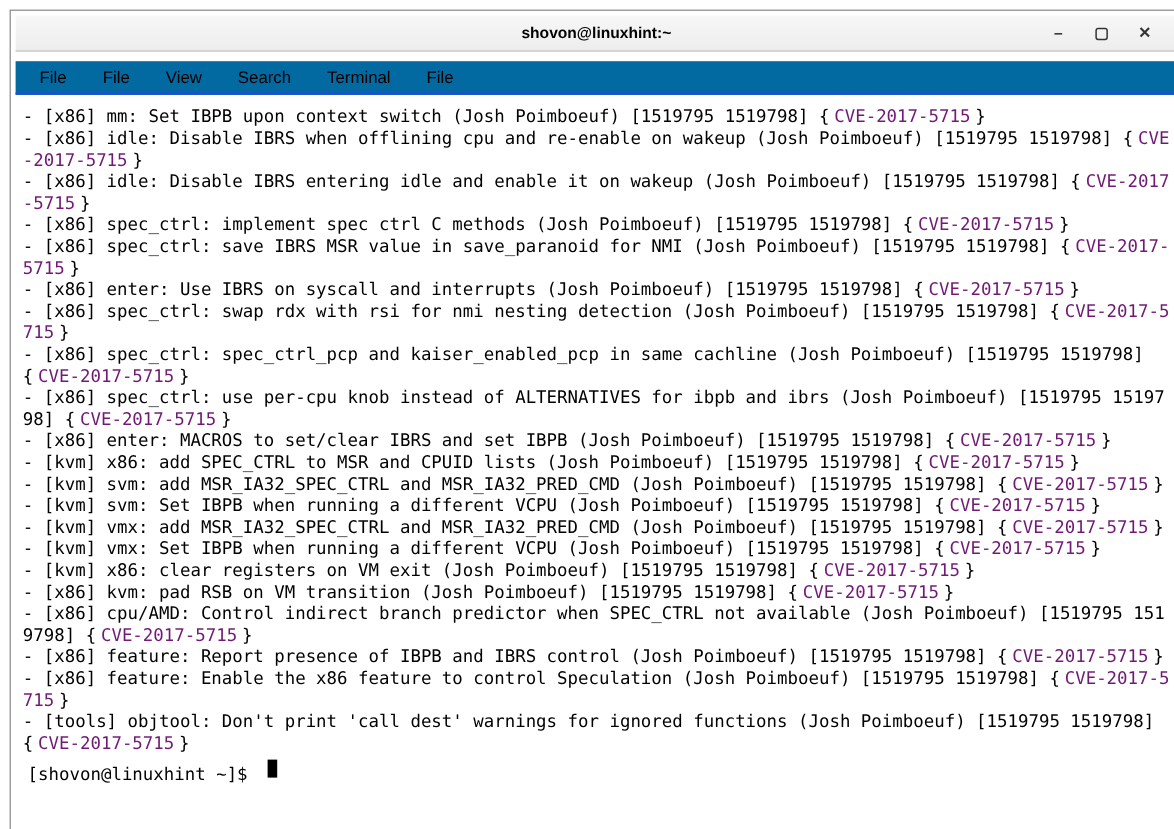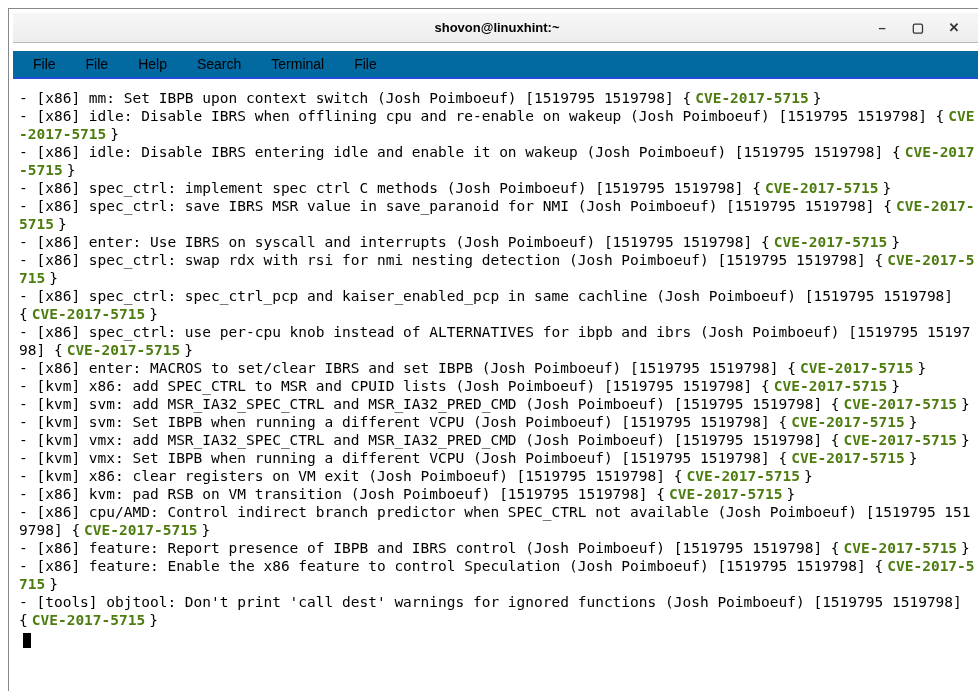--- a/index.html
+++ b/index.html
@@ -47,21 +47,21 @@
   background: #fff;
   padding: 2px 6px 4px 6px;
   font-family: "DejaVu Sans Mono","Liberation Mono",monospace;
   font-size: 14.5px;
   line-height: 18px;
   white-space: pre-wrap;
   word-break: break-all;
   color: #000;
   overflow:hidden;
 }
-.cve { color: #4d7c0f; font-weight: bold; }
+.cve { color: #701a75; font-weight: normal; }
 .prompt { color:#000; }
 .cursor {
   display:inline-block;
   width:8px; height:15px;
   background:#000;
   vertical-align:-2px;
 }
 </style>
 </head>
 <body>
@@ -71,21 +71,21 @@
   <div class="window-controls">
     <div class="wbtn">–</div>
     <div class="wbtn">▢</div>
     <div class="wbtn">✕</div>
   </div>
 </div>
 
 <div class="menubar">
   <div class="menuitem">File</div>
   <div class="menuitem">File</div>
-  <div class="menuitem">Help</div>
+  <div class="menuitem">View</div>
   <div class="menuitem">Search</div>
   <div class="menuitem">Terminal</div>
   <div class="menuitem">File</div>
 </div>
 
 <div class="terminal" id="terminal">- [x86] mm: Set IBPB upon context switch (Josh Poimboeuf) [1519795 1519798] {<span class="cve">CVE-2017-5715</span>}
 - [x86] idle: Disable IBRS when offlining cpu and re-enable on wakeup (Josh Poimboeuf) [1519795 1519798] {<span class="cve">CVE-2017-5715</span>}
 - [x86] idle: Disable IBRS entering idle and enable it on wakeup (Josh Poimboeuf) [1519795 1519798] {<span class="cve">CVE-2017-5715</span>}
 - [x86] spec_ctrl: implement spec ctrl C methods (Josh Poimboeuf) [1519795 1519798] {<span class="cve">CVE-2017-5715</span>}
 - [x86] spec_ctrl: save IBRS MSR value in save_paranoid for NMI (Josh Poimboeuf) [1519795 1519798] {<span class="cve">CVE-2017-5715</span>}
@@ -98,13 +98,13 @@
 - [kvm] svm: add MSR_IA32_SPEC_CTRL and MSR_IA32_PRED_CMD (Josh Poimboeuf) [1519795 1519798] {<span class="cve">CVE-2017-5715</span>}
 - [kvm] svm: Set IBPB when running a different VCPU (Josh Poimboeuf) [1519795 1519798] {<span class="cve">CVE-2017-5715</span>}
 - [kvm] vmx: add MSR_IA32_SPEC_CTRL and MSR_IA32_PRED_CMD (Josh Poimboeuf) [1519795 1519798] {<span class="cve">CVE-2017-5715</span>}
 - [kvm] vmx: Set IBPB when running a different VCPU (Josh Poimboeuf) [1519795 1519798] {<span class="cve">CVE-2017-5715</span>}
 - [kvm] x86: clear registers on VM exit (Josh Poimboeuf) [1519795 1519798] {<span class="cve">CVE-2017-5715</span>}
 - [x86] kvm: pad RSB on VM transition (Josh Poimboeuf) [1519795 1519798] {<span class="cve">CVE-2017-5715</span>}
 - [x86] cpu/AMD: Control indirect branch predictor when SPEC_CTRL not available (Josh Poimboeuf) [1519795 1519798] {<span class="cve">CVE-2017-5715</span>}
 - [x86] feature: Report presence of IBPB and IBRS control (Josh Poimboeuf) [1519795 1519798] {<span class="cve">CVE-2017-5715</span>}
 - [x86] feature: Enable the x86 feature to control Speculation (Josh Poimboeuf) [1519795 1519798] {<span class="cve">CVE-2017-5715</span>}
 - [tools] objtool: Don't print 'call dest' warnings for ignored functions (Josh Poimboeuf) [1519795 1519798] {<span class="cve">CVE-2017-5715</span>}
-<span class="cursor"></span></div>
+<span class="prompt">[shovon@linuxhint ~]$ </span><span class="cursor"></span></div>
 
 </body></html>

